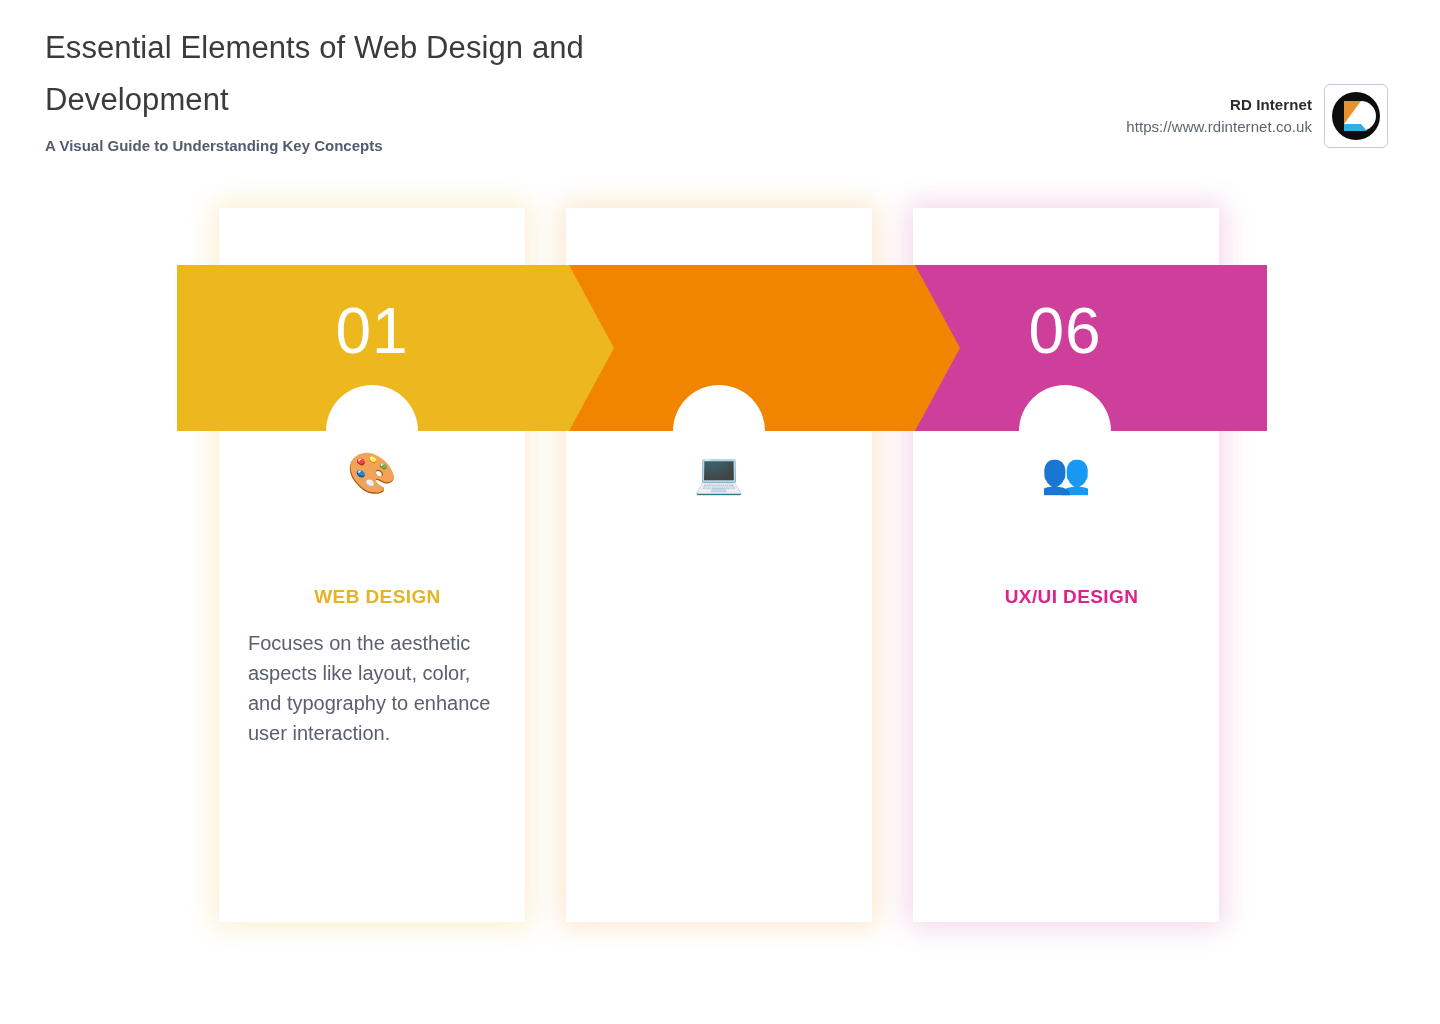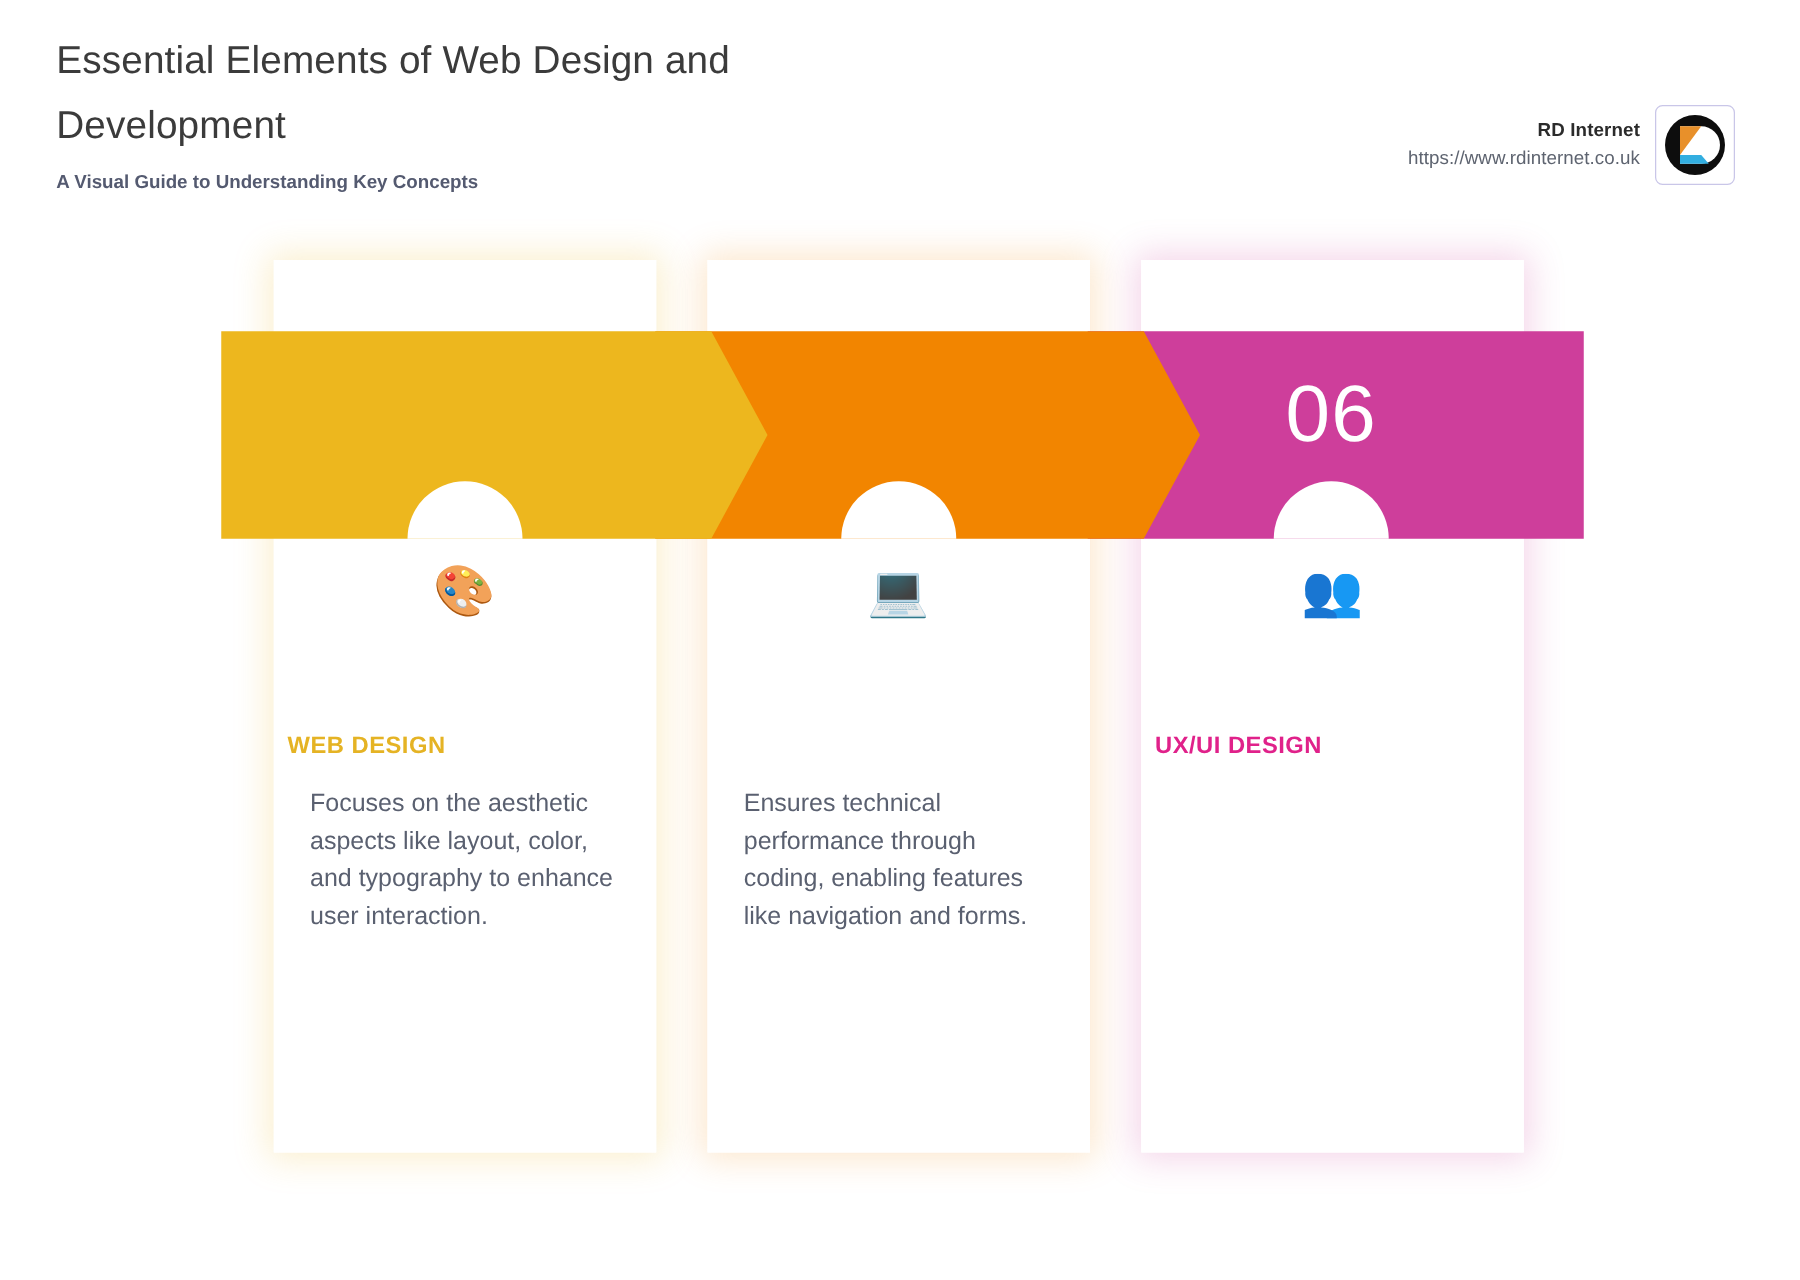--- a/index.html
+++ b/index.html
@@ -131,21 +131,21 @@
     font-size: 40px;
     line-height: 44px;
     font-family: "DejaVu Sans", sans-serif;
   }
 
   .card-title {
     position: absolute;
     top: 378px;
     left: 0;
     width: 100%;
-    text-align: left;
+    text-align: center;
     font-size: 19px;
     font-weight: 700;
     letter-spacing: 0.4px;
     padding-left: 11px;
   }
 
   .card-1 .card-title { color: #E5B324; }
   .card-2 .card-title { color: #F58220; }
   .card-3 .card-title { color: #E0218A; }
 
@@ -222,21 +222,20 @@
       <div class="card-inner">
         <div class="card-icon">🎨</div>
         <div class="card-title">WEB DESIGN</div>
         <div class="card-body">Focuses on the aesthetic aspects like layout, color, and typography to enhance user interaction.</div>
       </div>
     </div>
 
     <div class="card card-2">
       <div class="card-inner">
         <div class="card-icon">💻</div>
-        <div class="card-body">Ensures technical performance through coding, enabling features like navigation and forms.</div>
       </div>
     </div>
 
     <div class="card card-3">
       <div class="card-inner">
         <div class="card-icon">👥</div>
         <div class="card-title">UX/UI DESIGN</div>
       </div>
     </div>
   </div>
@@ -255,16 +254,17 @@
       <g mask="url(#arch-mask)">
 
         <path d="M870 265 L1267 265 L1267 431 L870 431 L915 348 Z" fill="#CE3E9B"></path>
 
         <path d="M524 265 L915 265 L960 348 L915 431 L524 431 L569 348 Z" fill="#F28500"></path>
 
         <path d="M177 265 L569 265 L614 348 L569 431 L177 431 Z" fill="#EDB71E"></path>
       </g>
     </svg>
 
+    <div class="band-number num-1">01</div>
     <div class="band-number num-3">06</div>
   </div>
 
 </div>
 
 </body></html>

